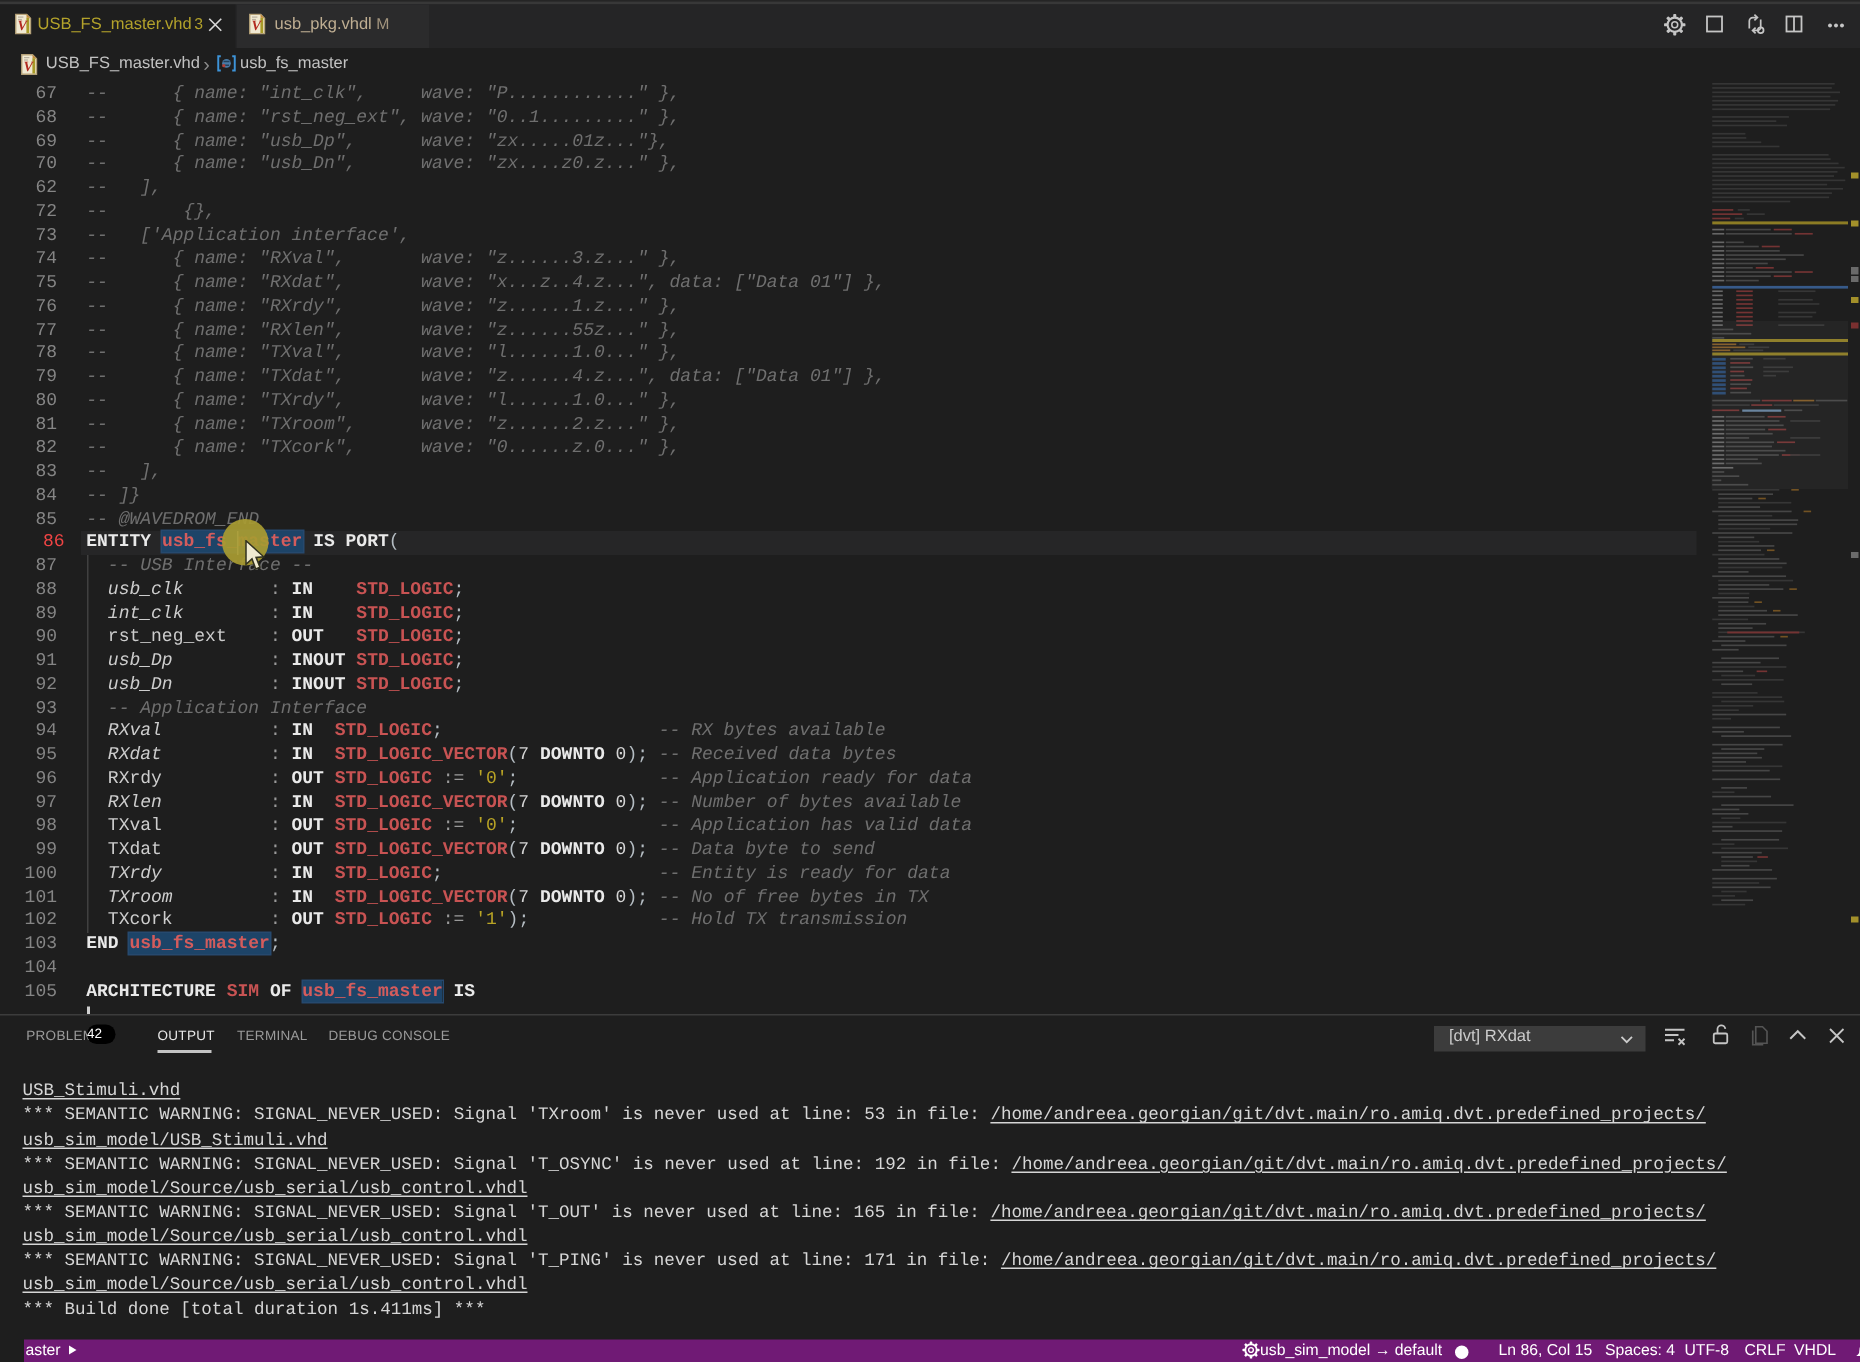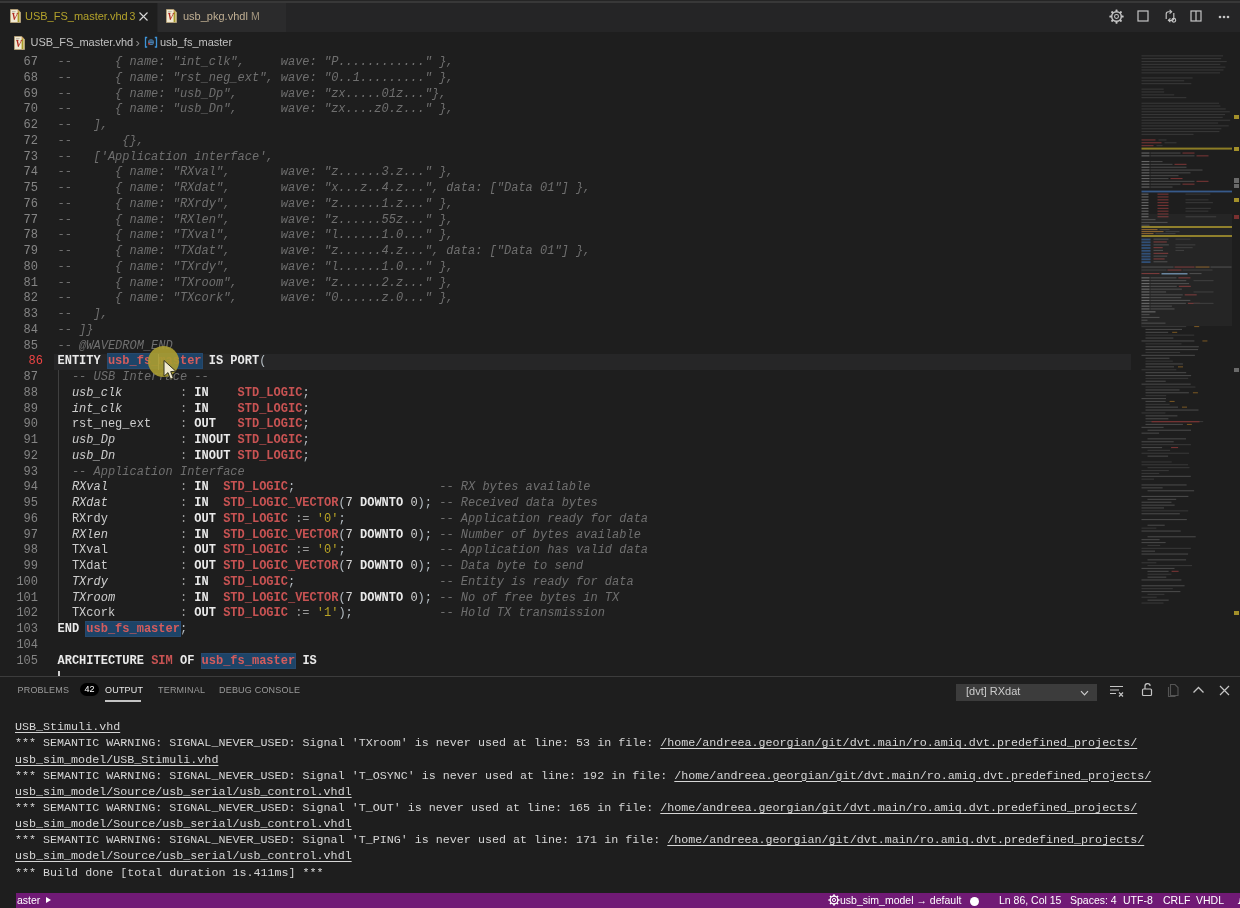--- a/index.html
+++ b/index.html
@@ -482,21 +482,21 @@
 
   <div style="position:absolute;left:148px;top:293px;width:31px;height:31px;border-radius:16px;background:#a89b31;opacity:0.93"></div>
   <svg style="position:absolute;left:162.5px;top:307px" width="14" height="22" viewBox="0 0 14 22">
         <path d="M1 0.5 L1 16.2 L5 12.6 L7.5 19.3 L10.3 18.1 L7.7 11.6 L12.8 11.2 Z" fill="#f0ead0" stroke="#32321f" stroke-width="1"></path>
       </svg>
 
 </div>
 
 <div id="panel">
   <span class="ptab" style="left:17.5px">PROBLEMS</span>
-  <span style="position:absolute;left:80px;top:5.5px;width:19px;height:13.5px;border-radius:7px;background:#000000;color:#fff;font-size:9px;text-align:center;line-height:13.5px">42</span>
+  <span style="position:absolute;left:58px;top:5.5px;width:19px;height:13.5px;border-radius:7px;background:#000000;color:#fff;font-size:9px;text-align:left;line-height:13.5px">42</span>
   <span class="ptab" style="left:105px;color:#e7e7e7">OUTPUT</span>
   <div style="position:absolute;left:105px;top:23px;width:36px;height:1.5px;background:#c4c4c4"></div>
   <span class="ptab" style="left:158px">TERMINAL</span>
   <span class="ptab" style="left:219px">DEBUG CONSOLE</span>
   <div style="position:absolute;left:956px;top:6.5px;width:141px;height:17px;background:#3c3c3c;color:#cccccc;font-size:11px">
      <span style="position:absolute;left:10px;top:1.5px">[dvt] RXdat</span>
      <svg style="position:absolute;right:8px;top:6px" width="9" height="6" viewBox="0 0 9 6">
           <path d="M1 1.2 L4.5 4.8 L8 1.2" fill="none" stroke="#cccccc" stroke-width="1.2"></path>
         </svg>
   </div>

